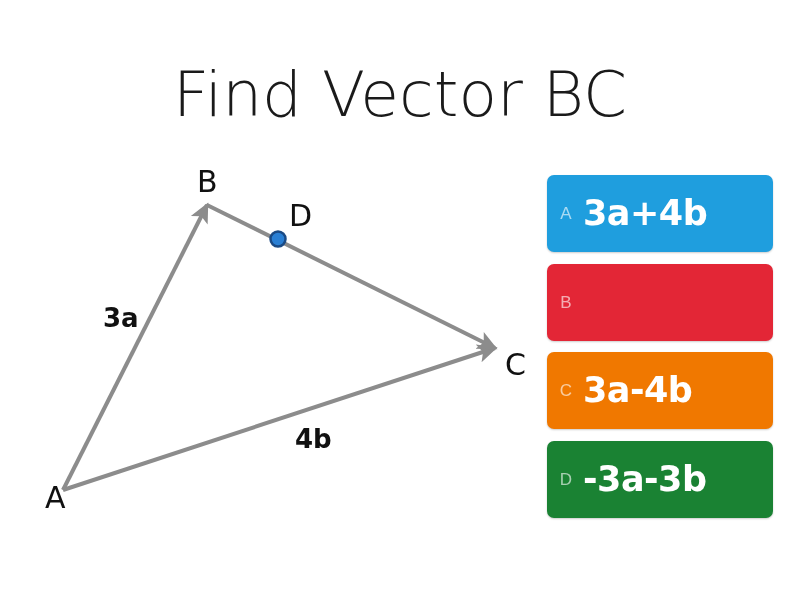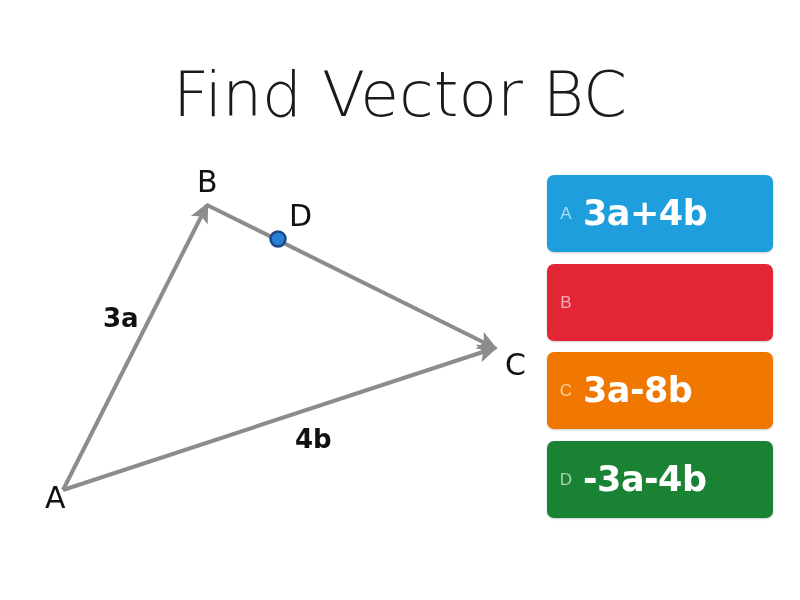--- a/index.html
+++ b/index.html
@@ -139,23 +139,23 @@
       <span class="letter">A</span>
       <span class="text">3a+4b</span>
     </div>
 
     <div class="answer" style="background:#e32636;">
       <span class="letter">B</span>
     </div>
 
     <div class="answer" style="background:#f07800;">
       <span class="letter">C</span>
-      <span class="text">3a-8b</span>
+      <span class="text">3a-4b</span>
     </div>
 
     <div class="answer" style="background:#1a8233;">
       <span class="letter">D</span>
-      <span class="text">-3a-4b</span>
+      <span class="text">-3a-3b</span>
     </div>
 
   </div>
 
 </div>
 
 </body></html>

